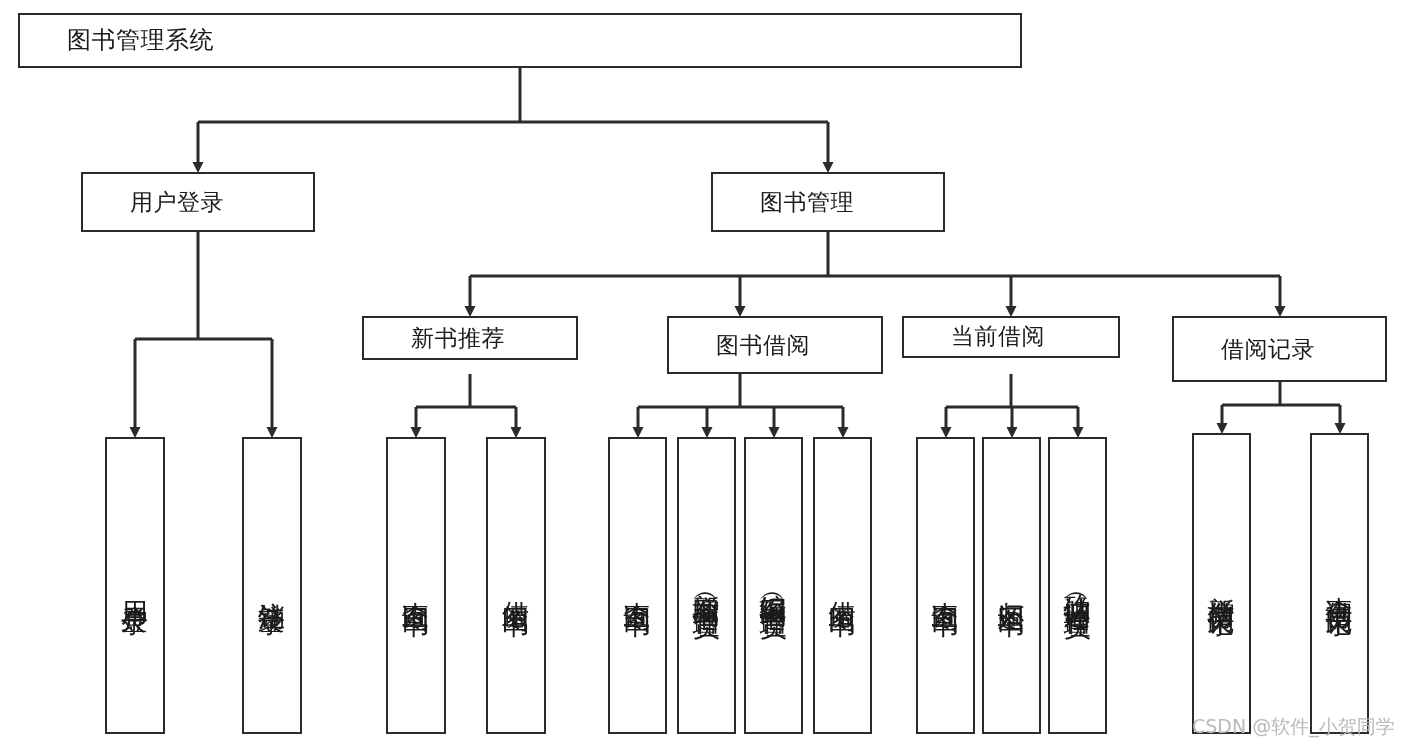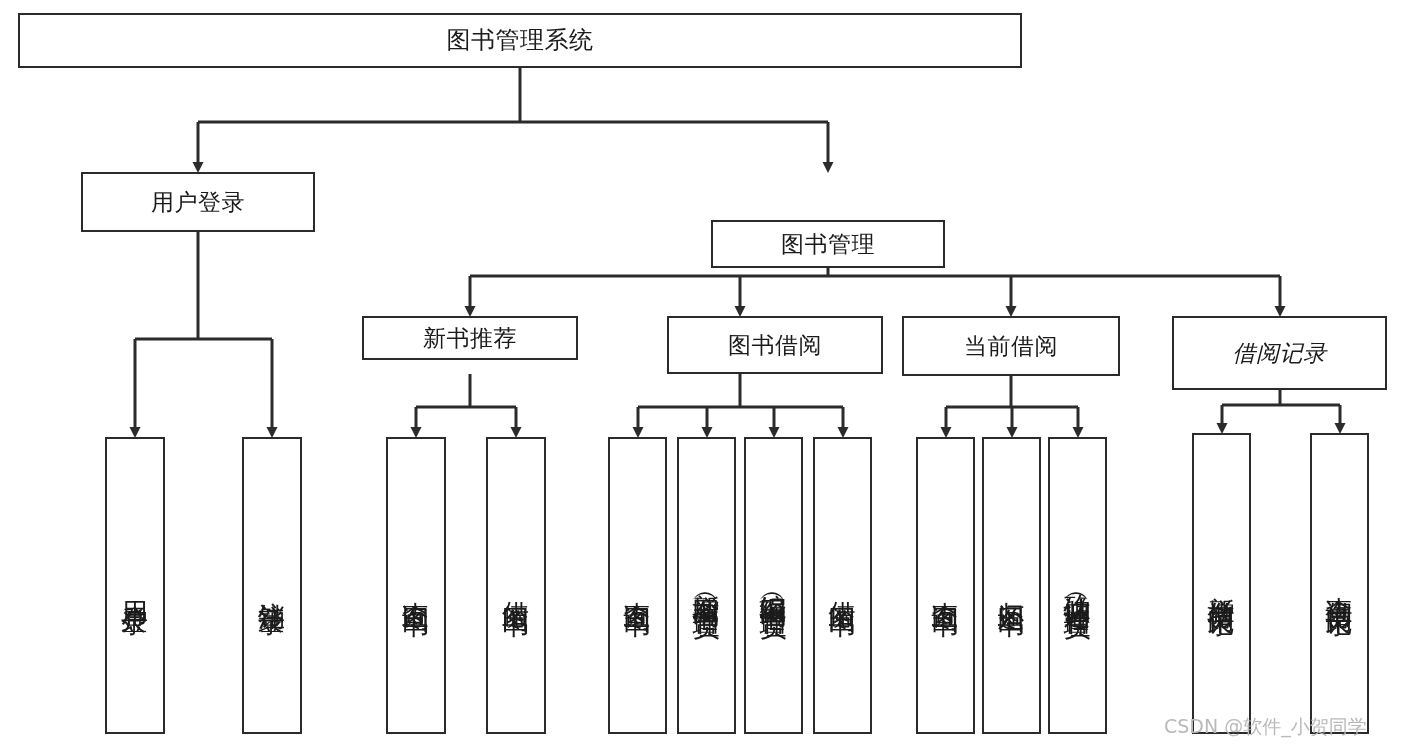--- a/index.html
+++ b/index.html
@@ -26,23 +26,23 @@
     height: 747px;
     pointer-events: none;
   }
   .node {
     position: absolute;
     box-sizing: border-box;
     background: #ffffff;
     border: 2px solid #2b2b2b;
     display: flex;
     align-items: center;
-    justify-content: center;
     color: #1b1b1b;
     z-index: 3;
+    padding-left: 47px;
   }
   .node .label {
     display: block;
     text-align: center;
     line-height: 1.22;
     letter-spacing: 0.5px;
   }
   
   .node.horiz .label {
     font-size: 23px;
@@ -61,21 +61,21 @@
     writing-mode: vertical-rl;
     text-orientation: upright;
     font-size: 27px;
     line-height: 1.0;
     letter-spacing: 3px;
     white-space: nowrap;
     max-height: 100%;
   }
   .watermark {
     position: absolute;
-    left: 1164px;
+    left: 1192px;
     top: 714px;
     font-size: 19px;
     color: #b9b9b9;
     white-space: nowrap;
     z-index: 6;
     font-family: "DejaVu Sans", "Liberation Sans", sans-serif;
   }
 </style>
 </head>
 <body>
@@ -147,33 +147,33 @@
       </g>
   </svg>
 
   <div id="node-layer">
       <div class="node horiz root" style="left: 18px; top: 13px; width: 1004px; height: 55px;">
         <span class="label">图书管理系统</span>
       </div>
       <div class="node horiz" style="left: 81px; top: 172px; width: 234px; height: 60px;">
         <span class="label">用户登录</span>
       </div>
-      <div class="node horiz" style="left: 711px; top: 172px; width: 234px; height: 48px; margin-top: 48px;">
+      <div class="node horiz" style="left: 711px; top: 172px; width: 234px; height: 60px;">
         <span class="label">图书管理</span>
       </div>
       <div class="node horiz" style="left: 362px; top: 316px; width: 216px; height: 44px;">
         <span class="label">新书推荐</span>
       </div>
       <div class="node horiz" style="left: 667px; top: 316px; width: 216px; height: 58px;">
         <span class="label">图书借阅</span>
       </div>
-      <div class="node horiz" style="left: 902px; top: 316px; width: 218px; height: 60px;">
+      <div class="node horiz" style="left: 902px; top: 316px; width: 218px; height: 42px; font-family: Liberation Serif, serif;">
         <span class="label">当前借阅</span>
       </div>
-      <div class="node horiz" style="left: 1172px; top: 316px; width: 215px; height: 74px; font-style: italic;">
+      <div class="node horiz" style="left: 1172px; top: 316px; width: 215px; height: 66px;">
         <span class="label">借阅记录</span>
       </div>
       <div class="node vert" style="left: 105px; top: 437px; width: 60px; height: 297px;">
         <span class="label">用户登录</span>
       </div>
       <div class="node vert" style="left: 242px; top: 437px; width: 60px; height: 297px;">
         <span class="label">注销登录</span>
       </div>
       <div class="node vert" style="left: 386px; top: 437px; width: 60px; height: 297px;">
         <span class="label">查询图书</span>

